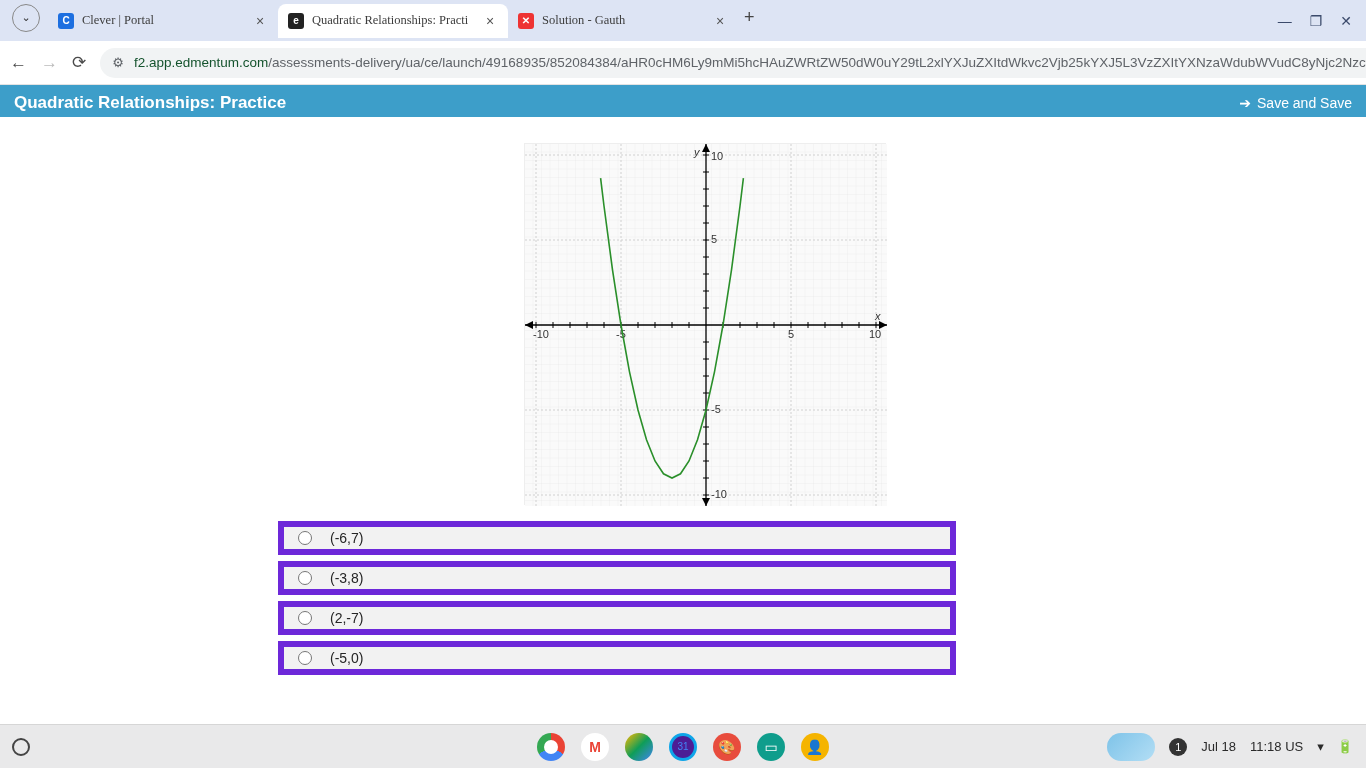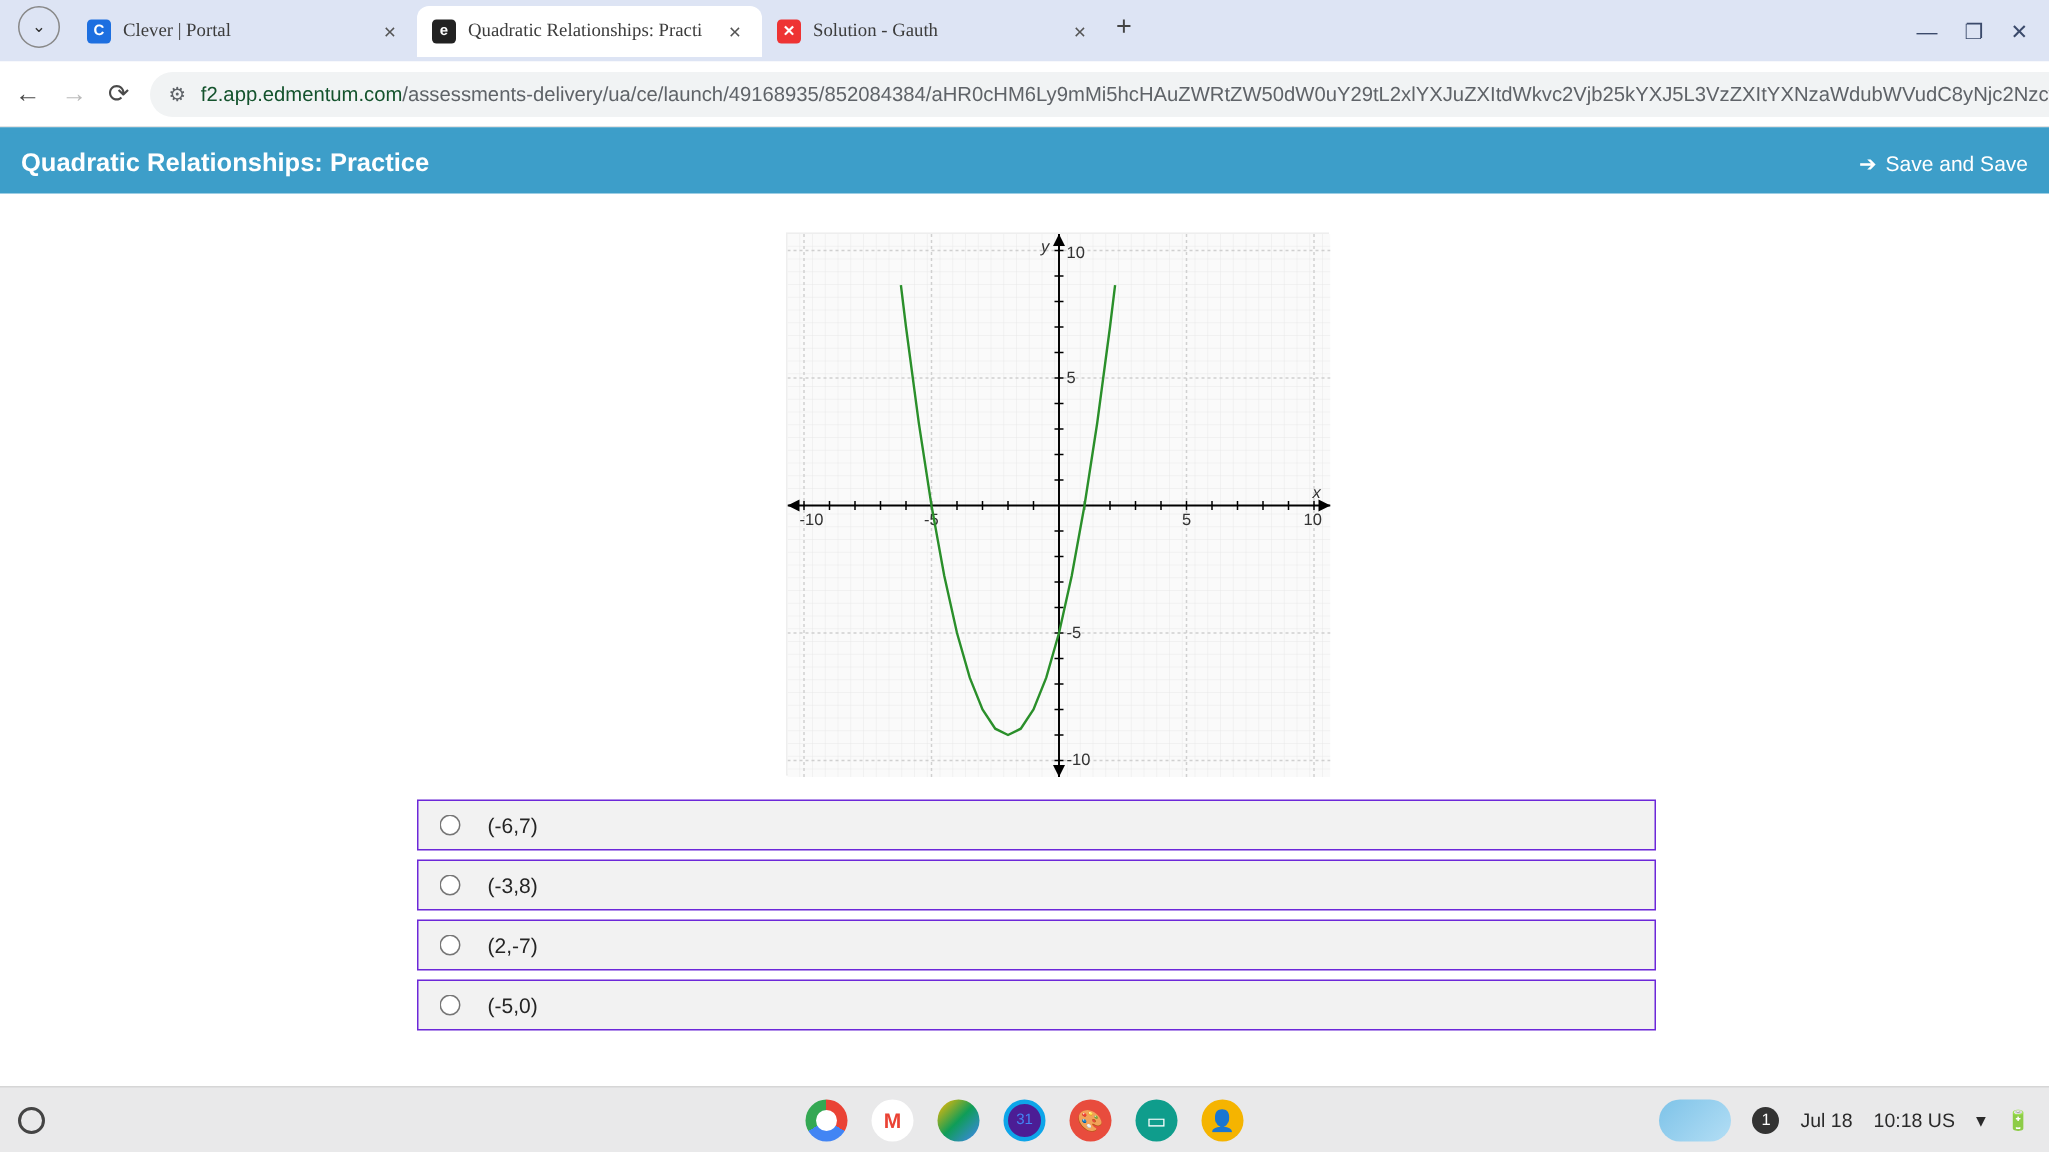--- a/index.html
+++ b/index.html
@@ -19,33 +19,33 @@
   .win-controls span { font-size: 14px; }
 
   .toolbar { height: 44px; background:#fff; display:flex; align-items:center; padding: 0 10px; gap: 14px; border-bottom:1px solid #e3e3e3; }
   .nav-btn { color:#4a4a4a; font-size: 17px; width:20px; text-align:center; }
   .omnibox { flex:1; height:30px; border-radius:15px; background:#f1f3f4; display:flex; align-items:center; padding:0 12px; font-size:13.5px; gap:10px; }
   .omnibox .site-icon { font-size:13px; color:#5f6368; }
   .url-domain { color:#14532d; }
   .url-path { color:#5f6368; }
 
   
-  .app-header { height: 44px; background:#3d9ec9; color:#fff; display:flex; align-items:center; justify-content:space-between; padding:0 14px; font-size:17px; border-top: 4px solid #3d9ec9; box-shadow: inset 0 3px 0 rgba(0,0,0,0.0); gap: 28px; }
+  .app-header { height: 32px; background:#3d9ec9; color:#fff; display:flex; align-items:center; justify-content:space-between; padding:0 14px; font-size:17px; border-top: 4px solid #3d9ec9; box-shadow: inset 0 3px 0 rgba(0,0,0,0.0); gap: 28px; }
   .app-header .title { font-weight:600; }
   .save-exit { font-size:14px; display:flex; align-items:center; gap:6px; }
 
   .content { padding: 26px 0 0 278px; font-size: 14px; color:#252525; height: calc(768px - 41px - 44px - 40px - 44px); overflow:auto; }
   .question-text { margin-bottom: 14px; }
 
   
   .graph { width: 362px; height: 362px; background:#fafafa; margin: 0 0 16px 246px; position:relative; border:1px solid #eee; }
   .graph svg { position:absolute; top:0; left:0; }
 
   .answers { margin-top: 12px; }
-  .answer { width: 826px; height: 34px; background:#f2f2f2; border:1px solid #6d28d9; display:flex; align-items:center; gap:18px; padding:4px 14px; margin-bottom: 6px; font-size:14px; }
+  .answer { width: 678px; height: 34px; background:#f2f2f2; border:6px solid #6d28d9; display:flex; align-items:center; gap:18px; padding:4px 14px; margin-bottom: 6px; font-size:14px; }
   .answer input { width:14px; height:14px; }
 
   
   .shelf { position:absolute; bottom:0; left:0; right:0; height:44px; background: #e9e9ea; border-top:1px solid #d6d6d6; display:flex; align-items:center; padding:0 12px; }
   .shelf .circle-btn { width:18px; height:18px; border:2px solid #444; border-radius:50%; }
   .shelf-center { position:absolute; left:50%; transform:translateX(-50%); display:flex; gap:16px; align-items:center; }
   .shelf-icon { width:28px; height:28px; border-radius:50%; display:flex; align-items:center; justify-content:center; font-size:14px; color:#fff; }
   .shelf-right { margin-left:auto; display:flex; align-items:center; gap:14px; font-size:13px; color:#2a2a2a; }
   .pill { width:48px; height:28px; border-radius:16px; background:linear-gradient(135deg,#7ec3e8,#b3def5); }
   .badge-circ { width:18px; height:18px; border-radius:50%; background:#333; color:#fff; font-size:11px; display:flex; align-items:center; justify-content:center; }
@@ -228,17 +228,17 @@
     <div class="shelf-icon" style="background:linear-gradient(135deg,#ffba00,#0f9d58,#4285f4)"></div>
     <div class="shelf-icon" style="background:#4c1d95;border:3px solid #0ea5e9;color:#4285f4;font-size:10px">31</div>
     <div class="shelf-icon" style="background:#e84c3d">🎨</div>
     <div class="shelf-icon" style="background:#0f9d8c">▭</div>
     <div class="shelf-icon" style="background:#f5b400">👤</div>
   </div>
   <div class="shelf-right">
     <div class="pill"></div>
     <div class="badge-circ">1</div>
     <span>Jul 18</span>
-    <span><span>10:18</span> <span>US</span></span>
+    <span><span>11:18</span> <span>US</span></span>
     <span>▾</span>
     <span>🔋</span>
   </div>
 </div>
 
 </body></html>

